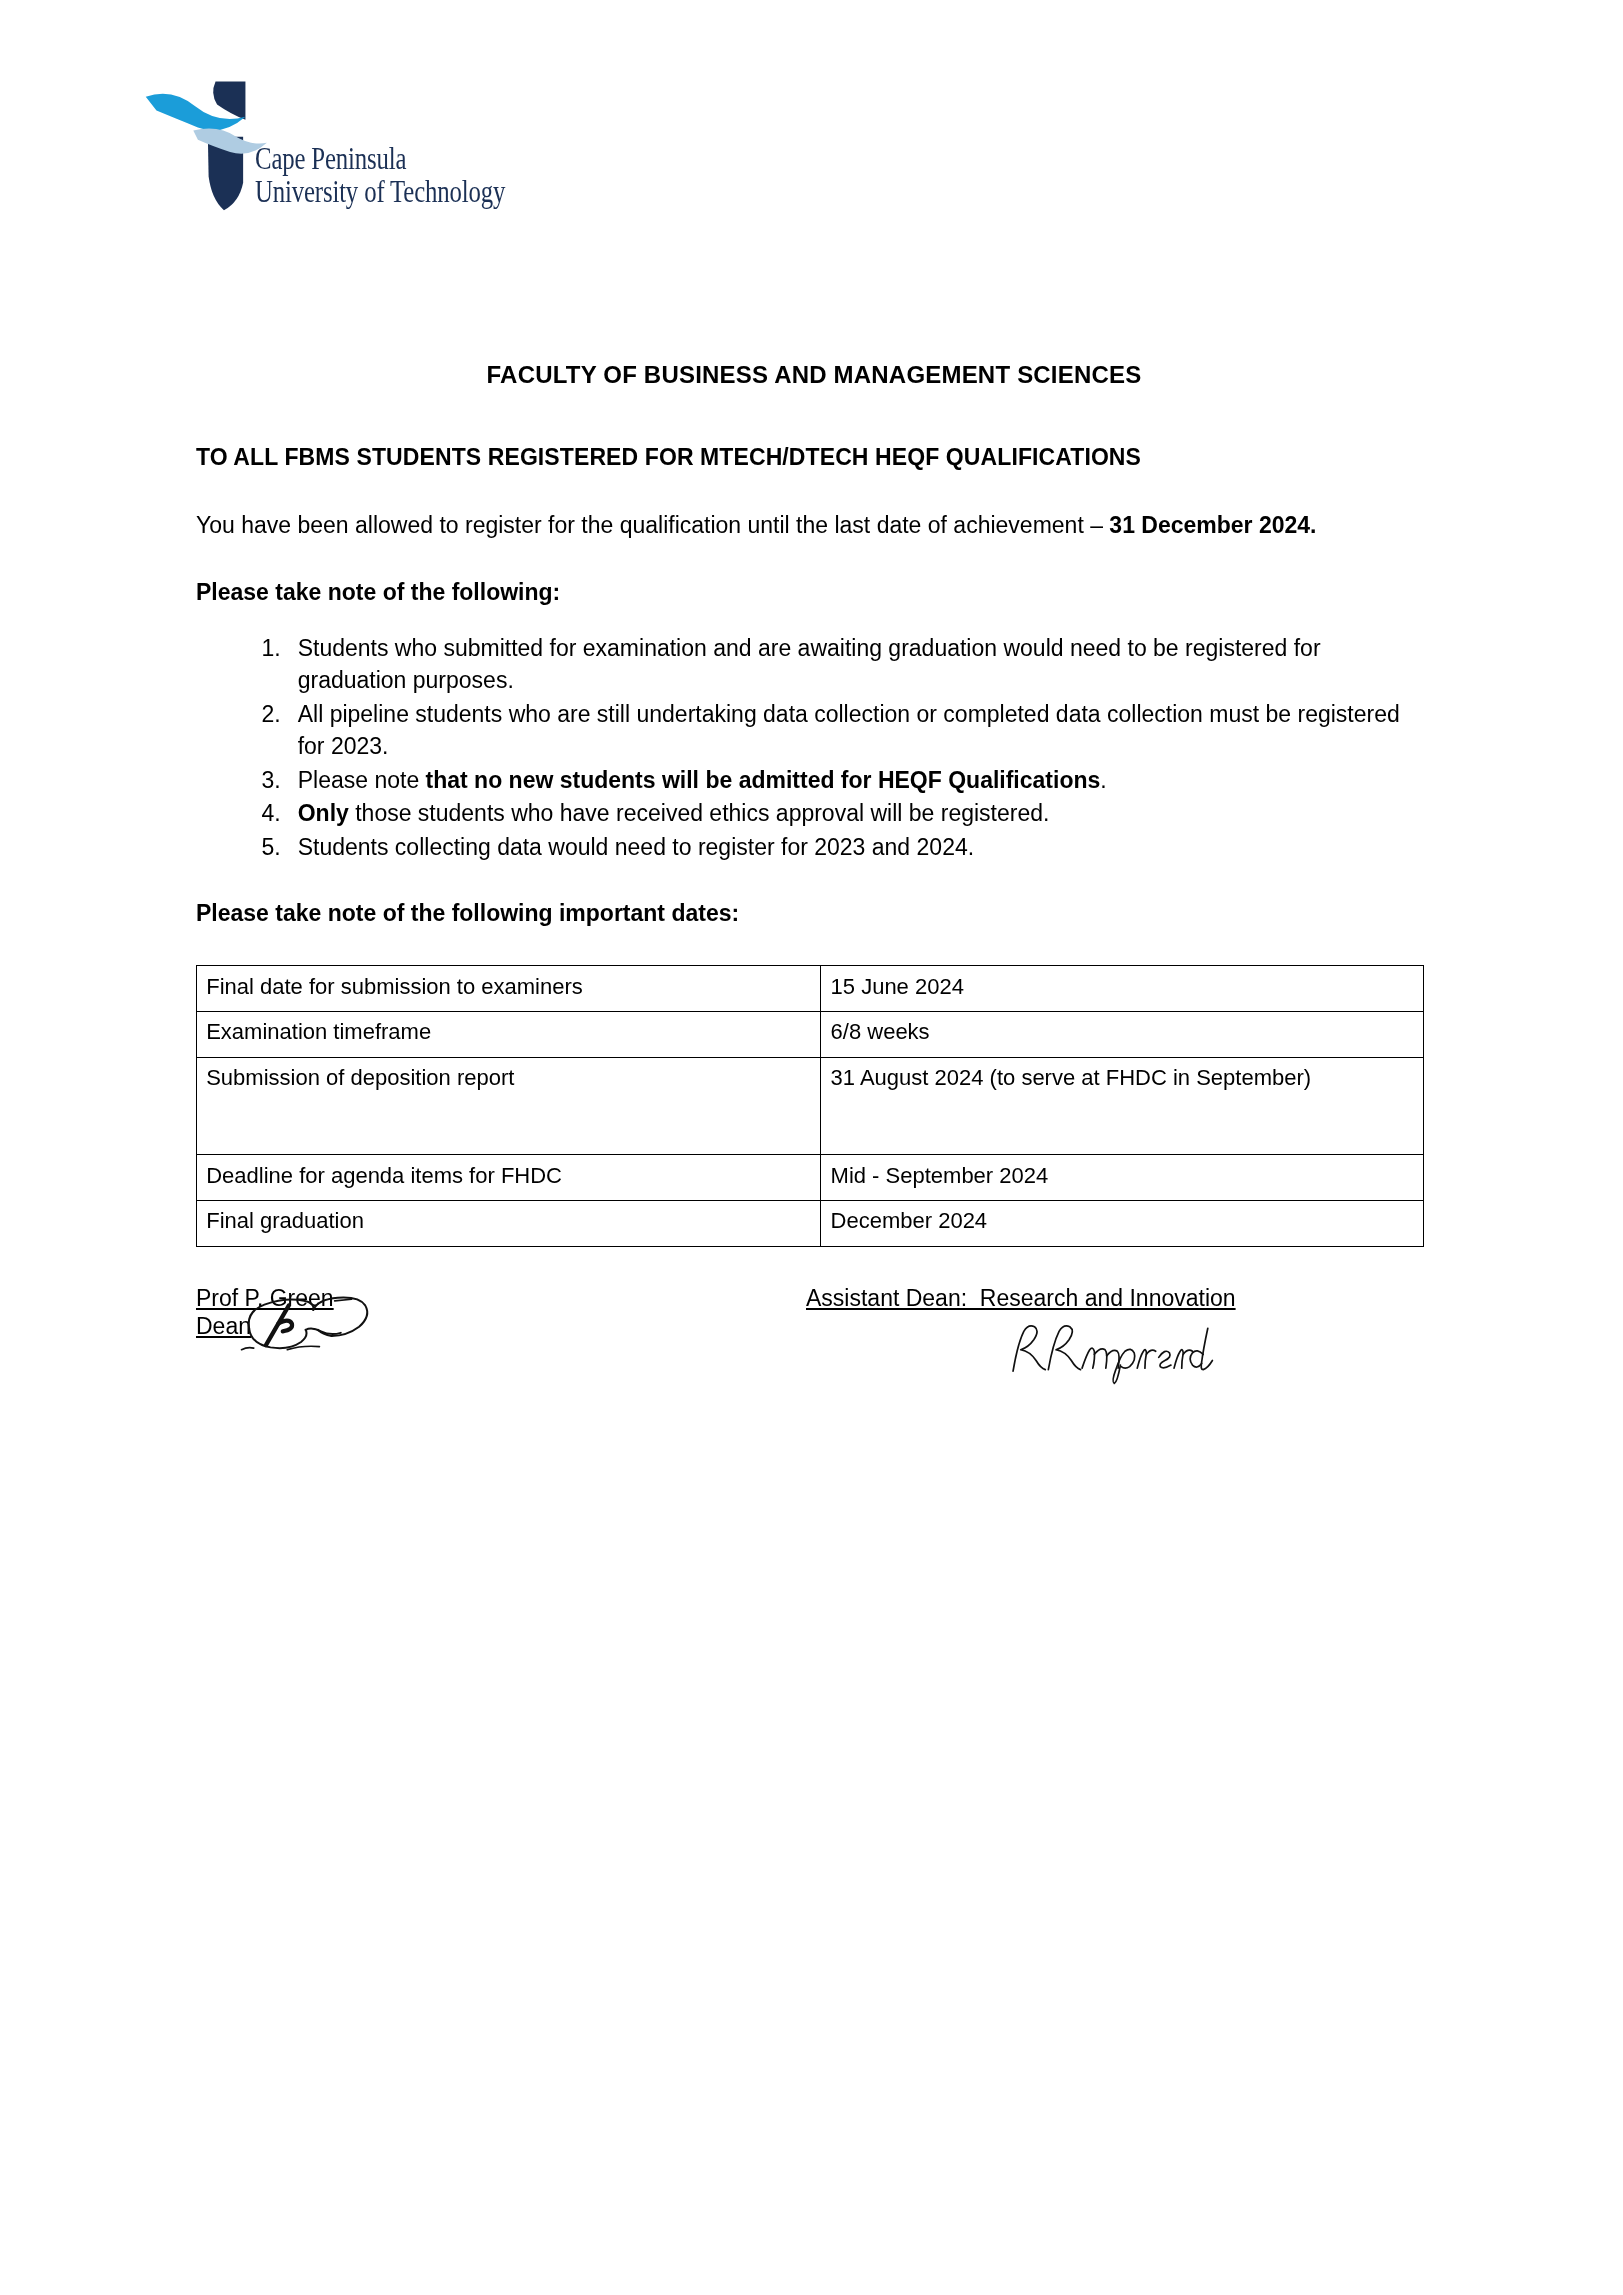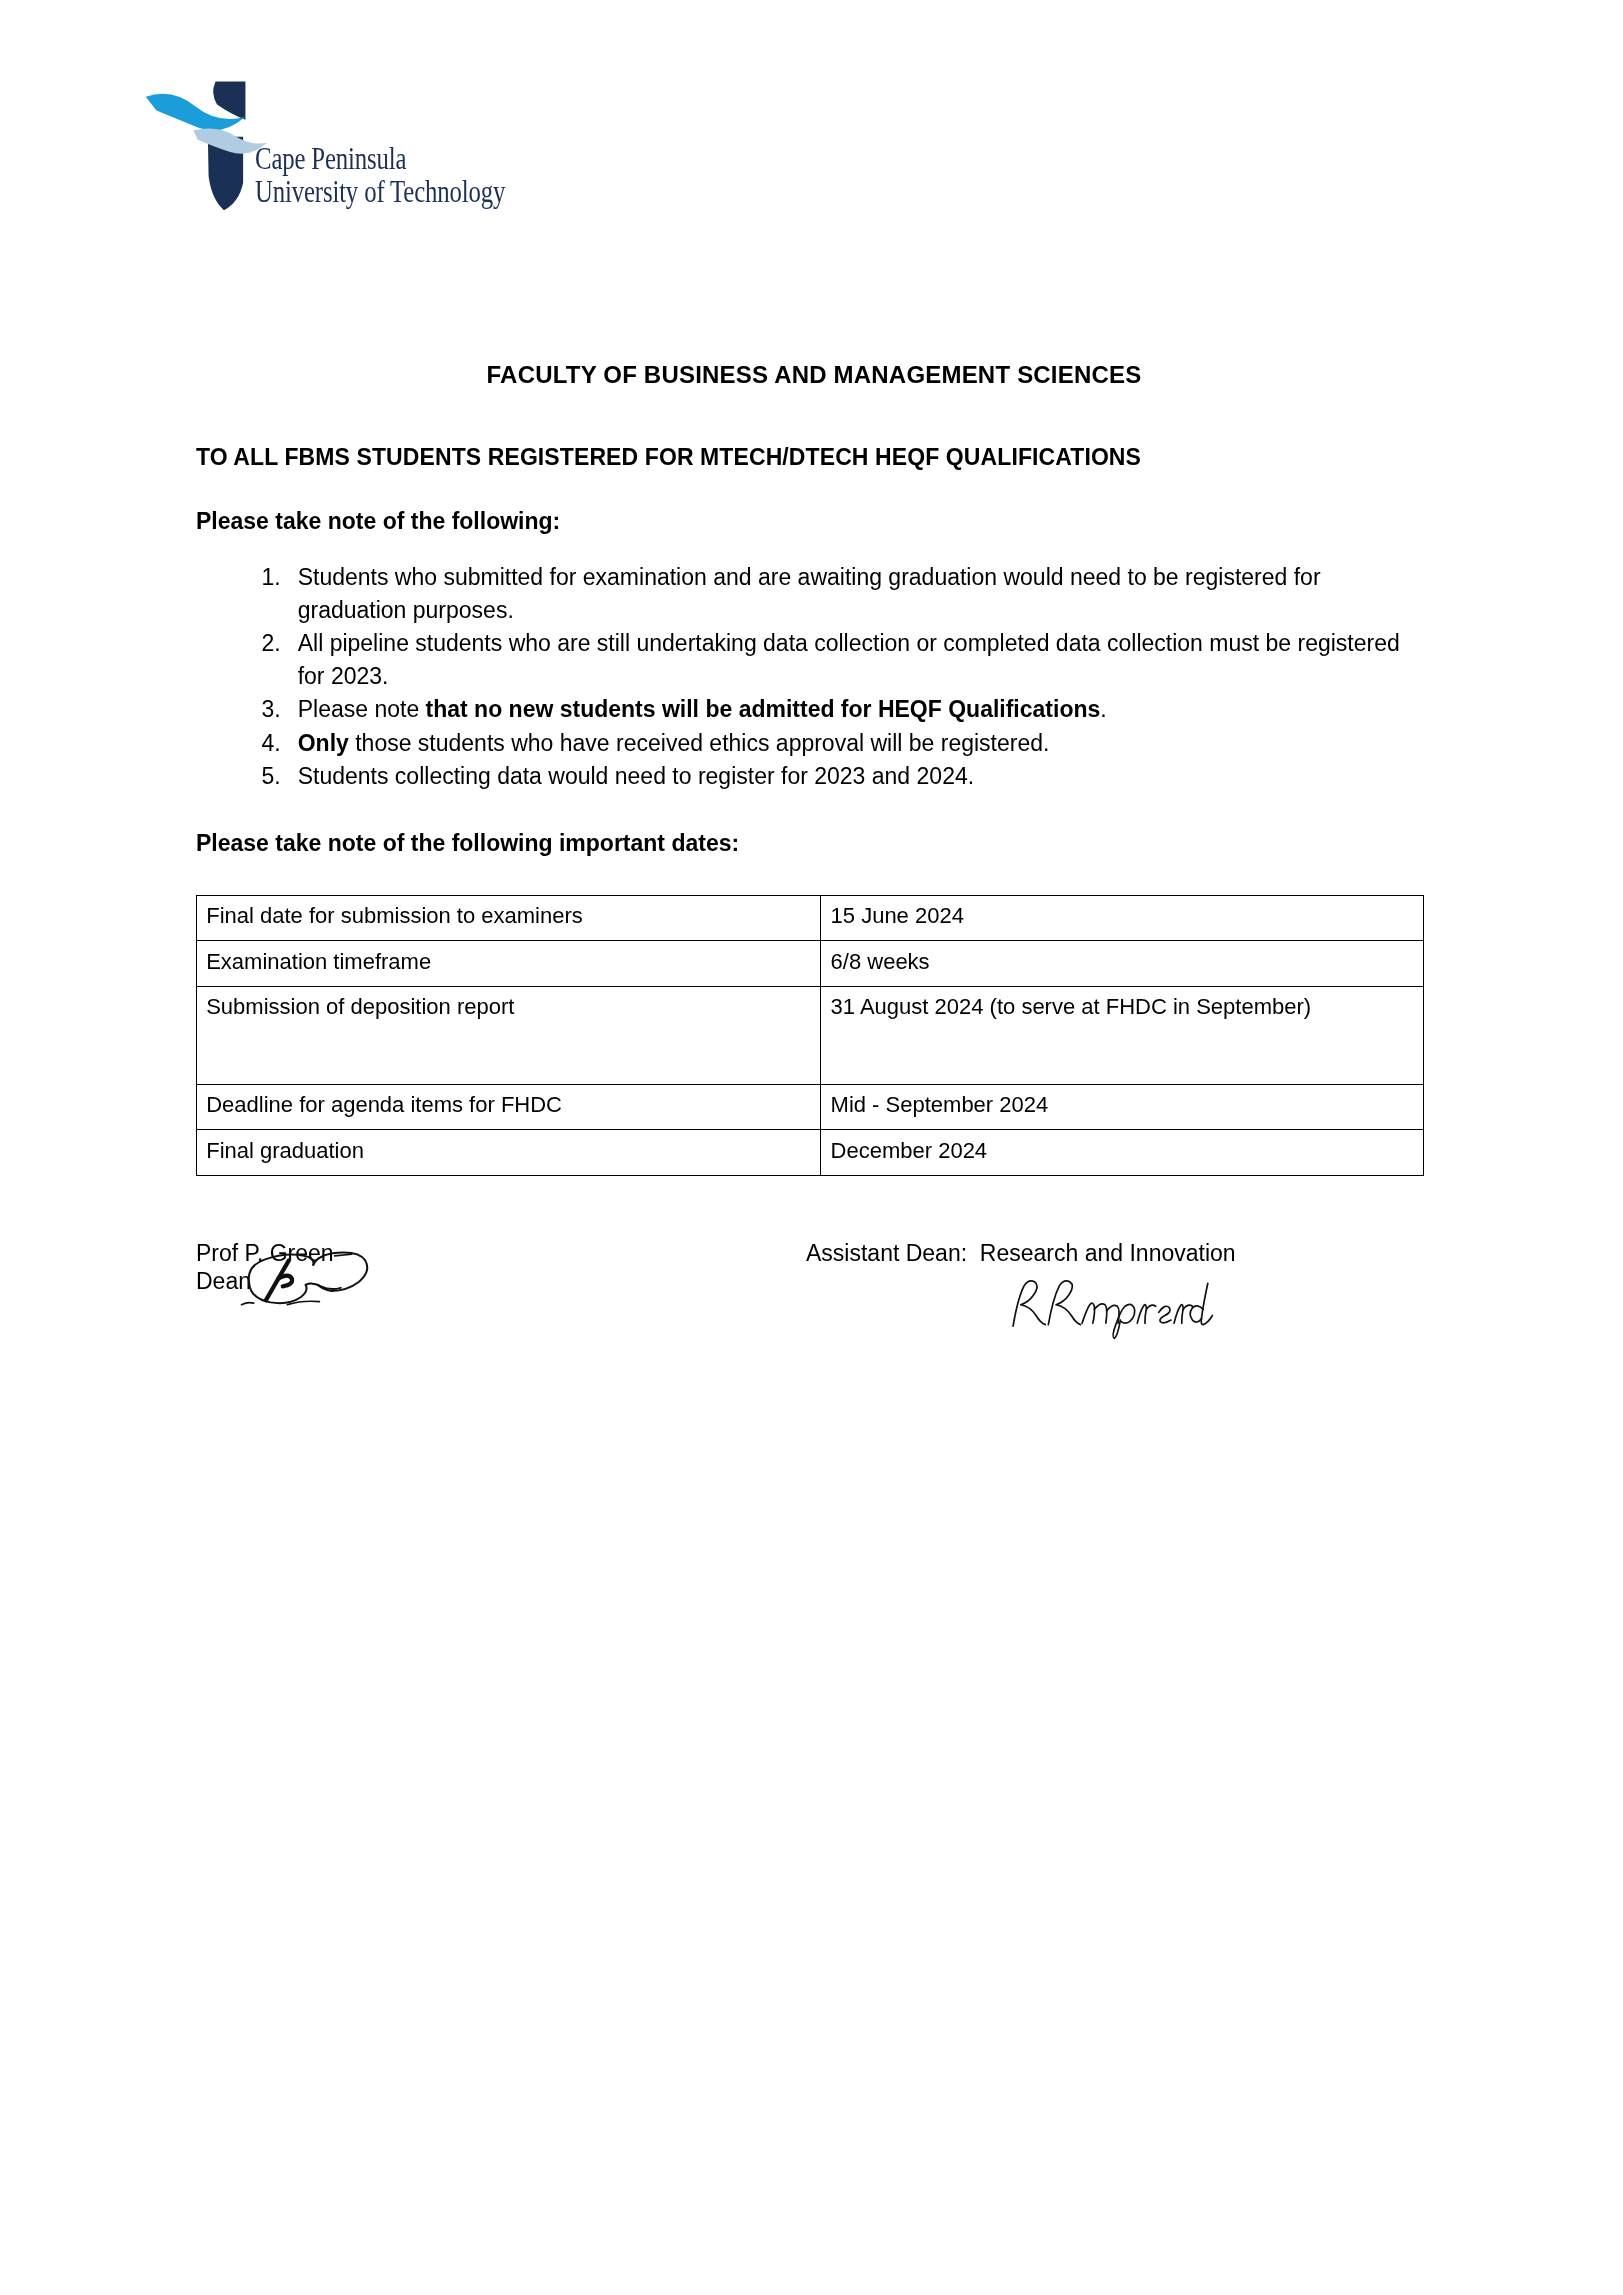--- a/index.html
+++ b/index.html
@@ -116,22 +116,23 @@
     vertical-align: top;
     line-height: 1.40;
     background: #ffffff;
   }
   .dates-table tr > td:first-child { width: 605px; }
   .dates-table tr.tall td { height: 83px; border-radius: 17px; }
 
   
   .sig-area {
     position: relative;
-    margin-top: 77px;
+    margin-top: 51px;
     height: 161px;
+    text-decoration: underline;
   }
   .sig-green {
     position: absolute;
     left: 42px;
     top: 0;
     width: 146px;
     height: 84px;
   }
   .sig-ramp {
     position: absolute;
@@ -171,20 +172,21 @@
       <span class="logo-line">University of Technology</span>
     </div>
   </div>
 
   <div class="doc">
 
     <div class="doc-title">FACULTY OF BUSINESS AND MANAGEMENT SCIENCES</div>
 
     <div class="addressee">TO ALL FBMS STUDENTS REGISTERED FOR MTECH/DTECH HEQF QUALIFICATIONS</div>
 
+    <div class="para"><span>You have been allowed to register for the qualification until the last date of achievement – </span><b>31 December 2024.</b></div>
 
     <div class="subhead">Please take note of the following:</div>
 
     <ol class="notes">
       <li><span>Students who submitted for examination and are awaiting graduation would need to be registered for graduation purposes.</span><b></b><span></span></li>
       <li><span>All pipeline students who are still undertaking data collection or completed data collection must be registered for 2023.</span><b></b><span></span></li>
       <li><span>Please note </span><b>that no new students will be admitted for HEQF Qualifications</b><span>.</span></li>
       <li><span></span><b>Only</b><span> those students who have received ethics approval will be registered.</span></li>
       <li><span>Students collecting data would need to register for 2023 and 2024.</span><b></b><span></span></li>
     </ol>

